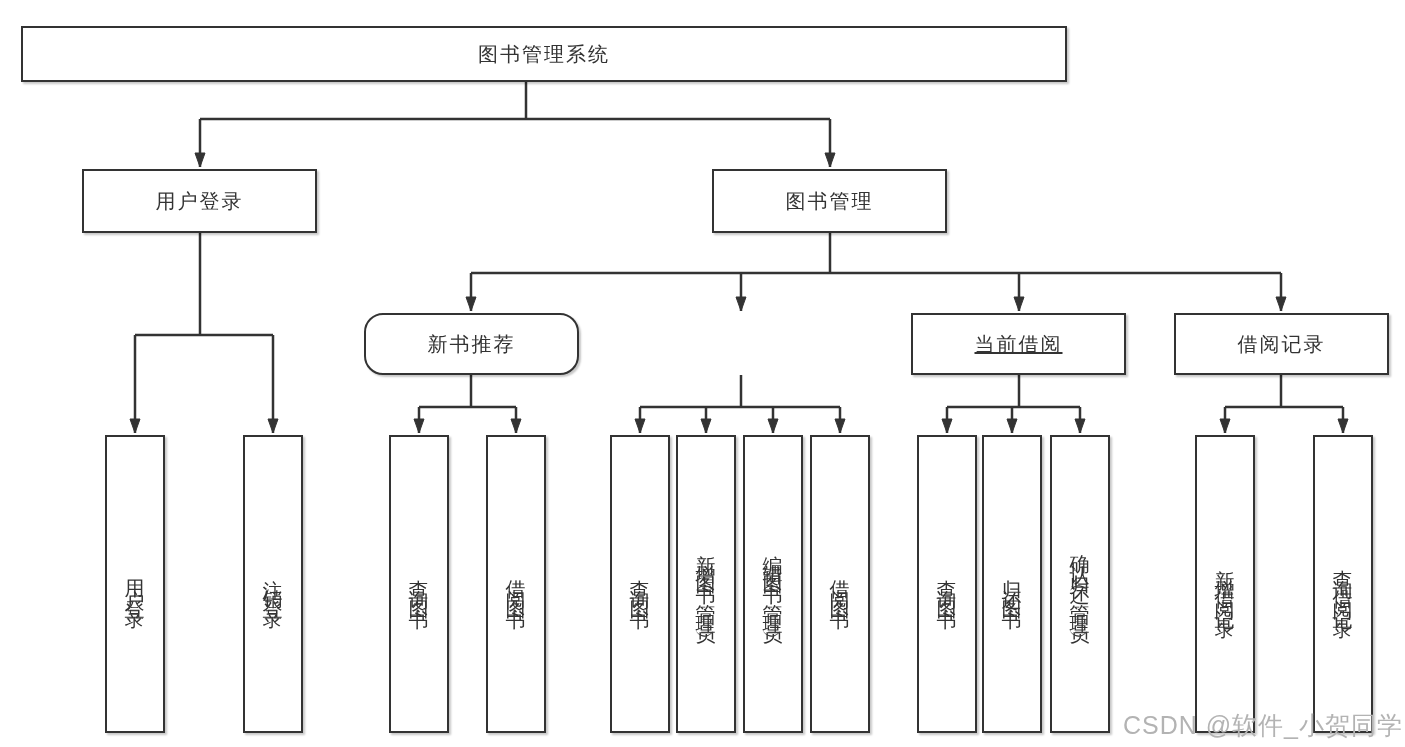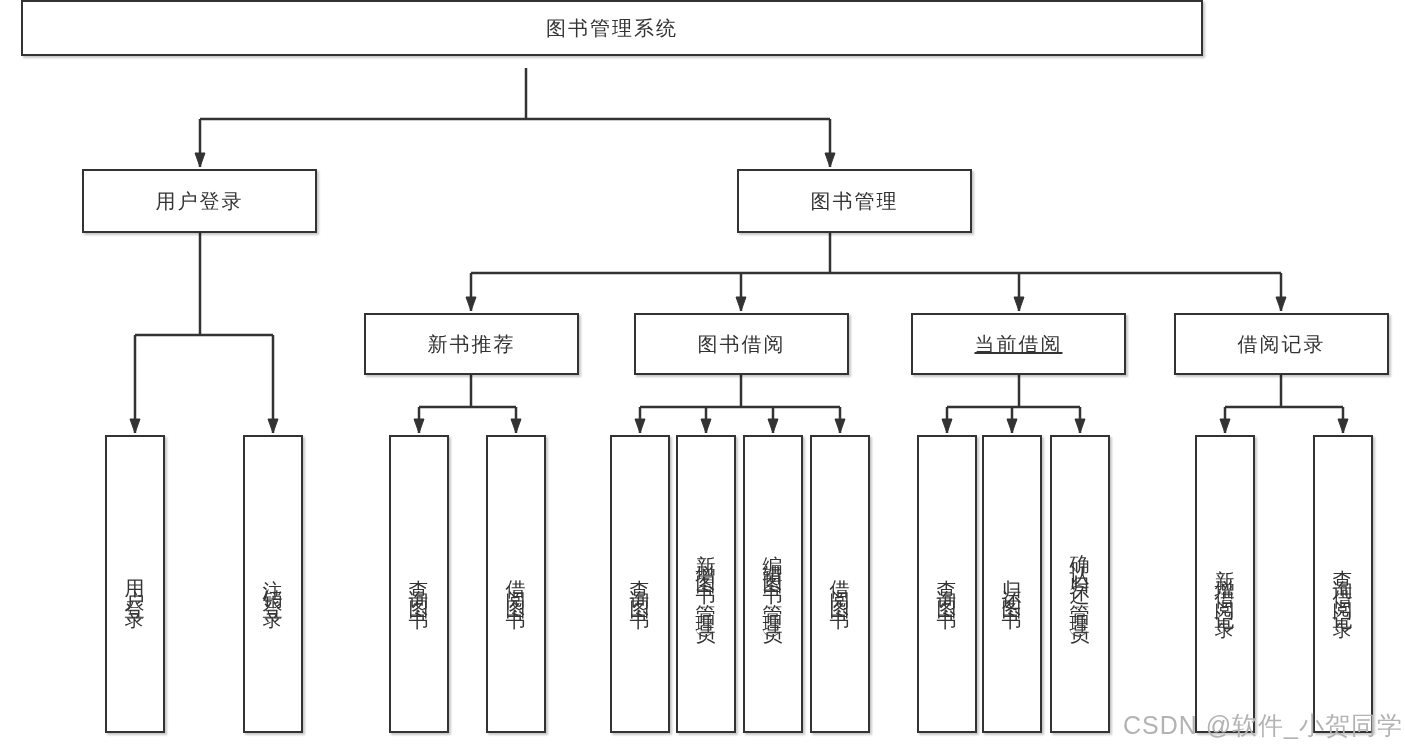--- a/index.html
+++ b/index.html
@@ -94,36 +94,33 @@
       <path d="M1012,407 V433" marker-end="url(#arrow)"></path>
       <path d="M1080,407 V433" marker-end="url(#arrow)"></path>
 
       <path d="M1281,375 V407"></path>
       <path d="M1225,407 H1343"></path>
       <path d="M1225,407 V433" marker-end="url(#arrow)"></path>
       <path d="M1343,407 V433" marker-end="url(#arrow)"></path>
     </g>
   </svg>
 
-  <div class="node hnode" style="left:21px; top:0; width:1182px; height:56px;">
+  <div class="node hnode" style="left:21px; top:26px; width:1046px; height:56px;">
     <span>图书管理系统</span>
   </div>
 
   <div class="node hnode" style="left:82px; top:169px; width:235px; height:64px;">
     <span>用户登录</span>
   </div>
-  <div class="node hnode" style="left:737px; top:169px; width:235px; height:64px;">
+  <div class="node hnode" style="left:712px; top:169px; width:235px; height:64px;">
     <span>图书管理</span>
   </div>
 
-  <div class="node hnode" style="left:364px; top:313px; width:215px; height:62px;">
+  <div class="node hnode" style="left:364px; top:313px; width:215px; height:62px;border-radius:19px;">
     <span>新书推荐</span>
-  </div>
-  <div class="node hnode" style="left:634px; top:313px; width:215px; height:62px;">
-    <span>图书借阅</span>
   </div>
   <div class="node hnode" style="left:911px; top:313px; width:215px; height:62px;text-decoration:underline;">
     <span>当前借阅</span>
   </div>
   <div class="node hnode" style="left:1174px; top:313px; width:215px; height:62px;">
     <span>借阅记录</span>
   </div>
 
   <div class="node vnode" style="left:105px; top:435px; width:60px; height:298px;">
     <span>用户登录</span>

